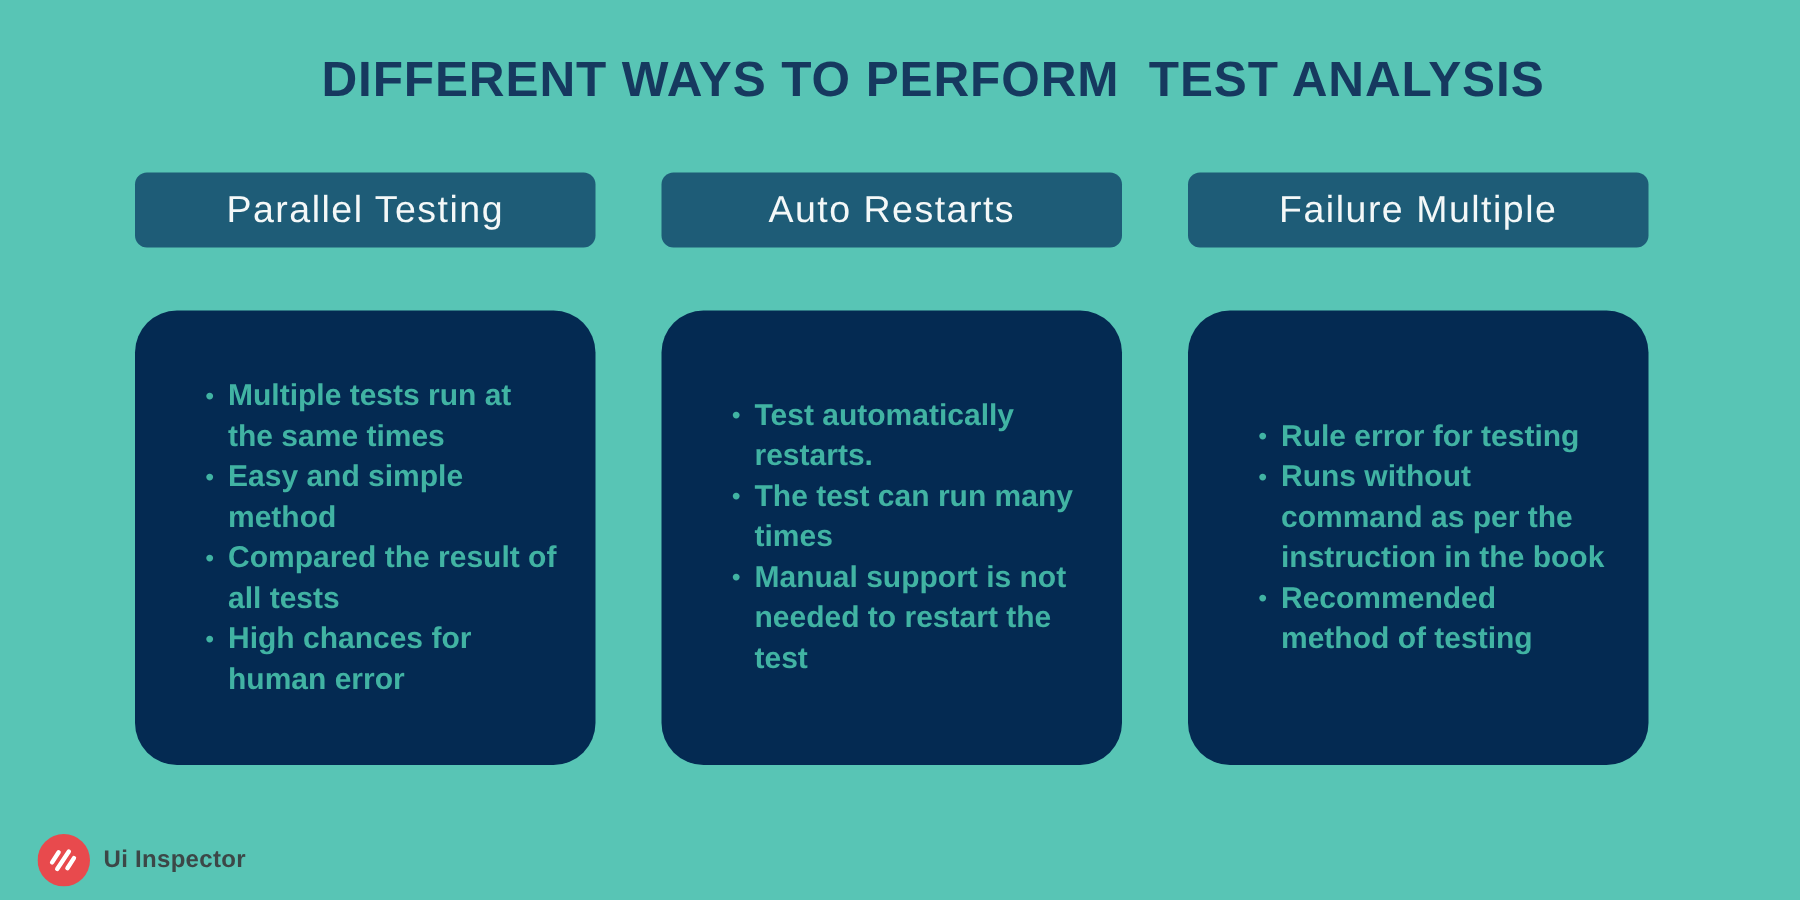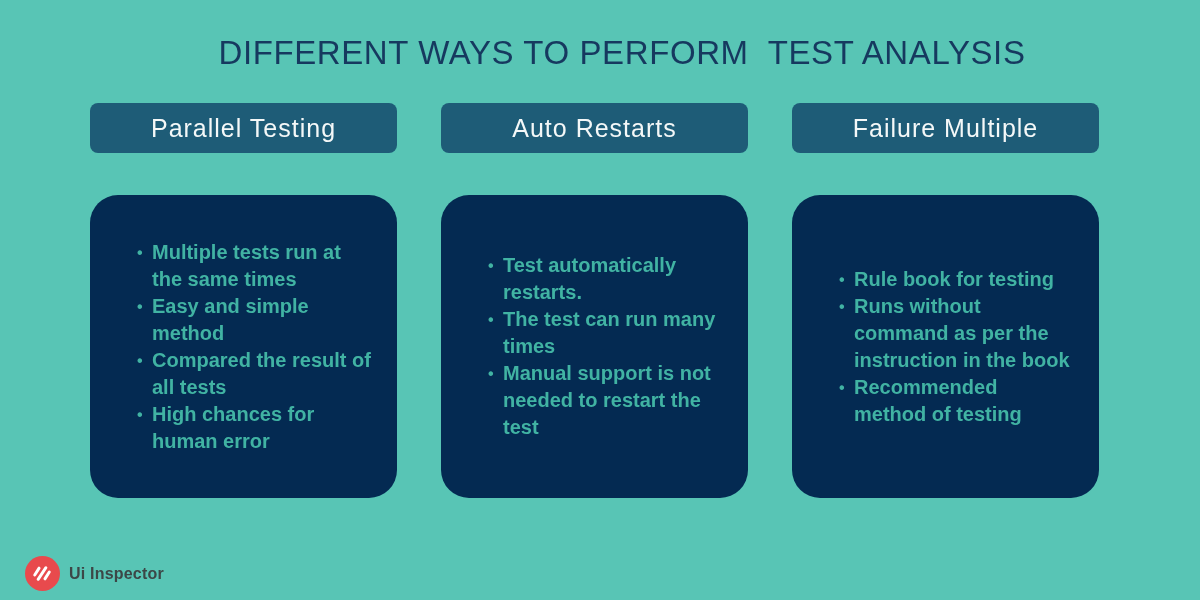--- a/index.html
+++ b/index.html
@@ -14,40 +14,41 @@
     overflow: hidden;
   }
 
   .title {
     position: absolute;
     top: 34px;
     left: 0;
     width: 100%;
     text-align: center;
     font-size: 33px;
-    font-weight: normal;
+    font-weight: bold;
     letter-spacing: 0.6px;
     color: var(--title-text, #16395F);
     white-space: pre-wrap;
     padding-left: 44px;
   }
 
   .columns {
     position: absolute;
     left: 90px;
     top: 103px;
     width: 1010px;
     display: flex;
     gap: 44px;
   }
 
   .column {
     width: 307px;
     display: flex;
     flex-direction: column;
+    margin-top: 12px;
   }
 
   .header-box {
     height: 50px;
     border-radius: 8px;
     background: var(--header-box, #1E5C77);
     display: flex;
     align-items: center;
     justify-content: center;
   }
@@ -150,21 +151,21 @@
           </ul>
       </div>
     </div>
 
     <div class="column">
       <div class="header-box">
         <span>Failure Multiple</span>
       </div>
       <div class="card">
         <ul class="bullets">
-            <li>Rule book for testing</li>
+            <li>Rule error for testing</li>
             <li>Runs without command as per the instruction in the book</li>
             <li>Recommended method of testing</li>
           </ul>
       </div>
     </div>
 
   </div>
 
   <div class="footer">
     <span class="logo-icon">

